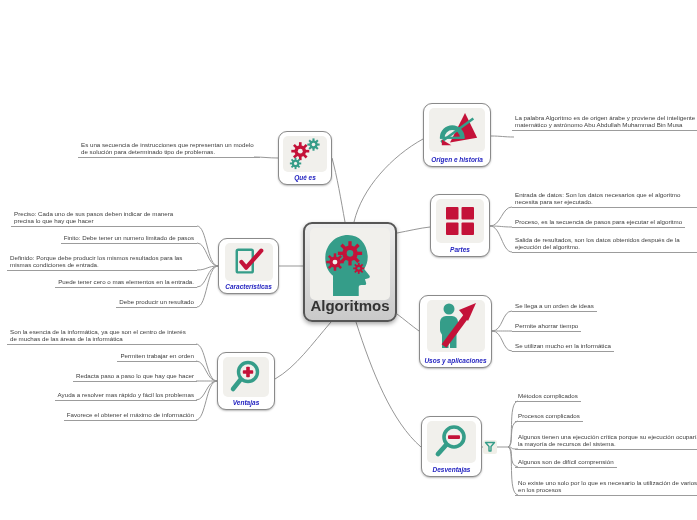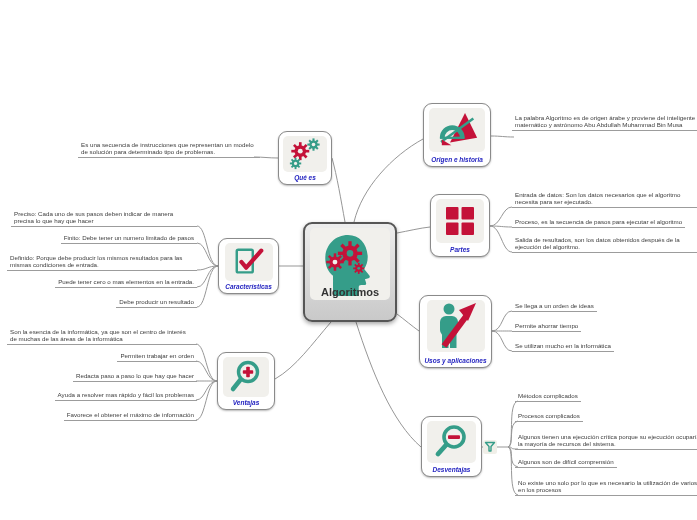--- a/index.html
+++ b/index.html
@@ -21,21 +21,21 @@
   .nlabel{
     position:absolute;left:0;right:0;bottom:3px;text-align:center;
     font-size:6.5px;font-weight:bold;font-style:italic;color:#2424c0;
     white-space:nowrap;
   }
   #central{
     background:linear-gradient(#ededed,#c9c9c9);
     border:2px solid #565656;border-radius:9px;box-shadow:0 2px 4px rgba(0,0,0,.35);
   }
   #central .nlabel{
-    font-style:normal;color:#333333;font-size:11px;bottom:22px;
+    font-style:normal;color:#333333;font-size:15px;bottom:6px;
   }
   .leaf{
     position:absolute;font-size:6.2px;line-height:7px;color:#3c3c3c;
     border-bottom:1px solid #9c9c9c;padding:0 3px 2px 3px;
     white-space:nowrap;
   }
   .wrap{white-space:normal;}
   .filter{
     position:absolute;left:483px;top:440px;width:14px;height:14px;
     background:#f0efe8;border-radius:2.5px;display:flex;align-items:center;justify-content:center;

